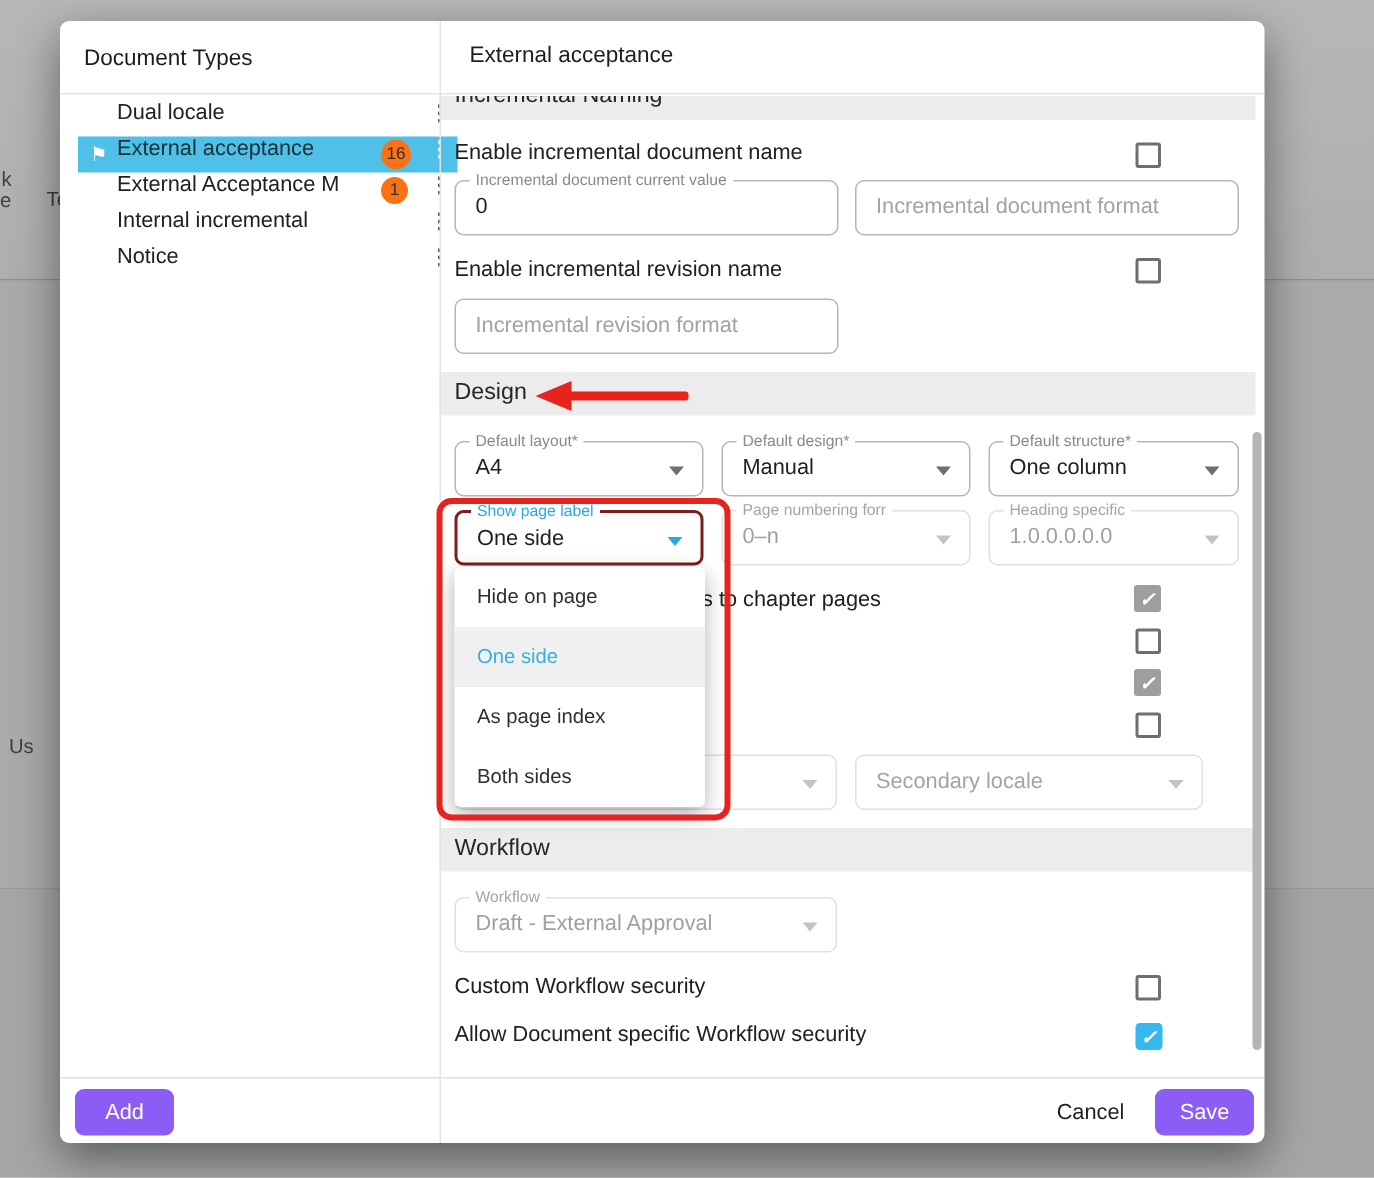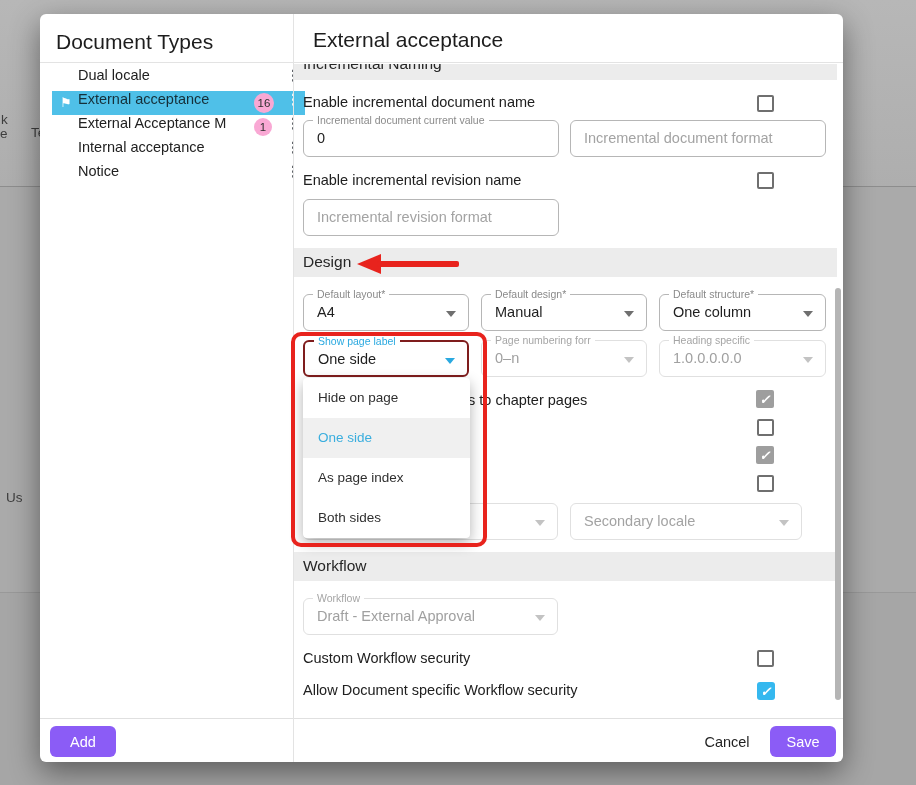--- a/index.html
+++ b/index.html
@@ -16,31 +16,31 @@
   .bg-bot { left:0; top:593px; width:916px; height:192px; background:#a6a6a6; }
   .bg-frag { color:#3e3e3e; font-size:13.5px; }
 
   
   #modal { left:40px; top:14px; width:803px; height:748px; background:#ffffff; border-radius:6px;
            box-shadow:0 10px 30px rgba(0,0,0,0.45); }
   .vdivider { left:253px; top:0; width:1px; height:748px; background:#e3e3e3; }
   .hdr-border { left:0; top:48px; width:803px; height:1px; background:#e3e3e3; }
   .footer-border { left:0; top:704px; width:803px; height:1px; background:#e0e0e0; }
 
-  .modal-title { font-size:21px; font-weight:500; color:#1d1d1d; }
+  .modal-title { font-size:15px; font-weight:500; color:#1d1d1d; }
 
   
   .srow { left:12px; width:253px; height:24px; display:flex; font-size:14.5px; color:#212121; cursor:pointer; }
   .srow .lbl { margin-left:26px; white-space:nowrap; }
   .srow.sel { background:#4fc0e8; color:#16303a; }
   .flag { position:absolute; left:8px; top:3px; color:#ffffff; font-size:13px; line-height:18px; }
   .kebab { position:absolute; right:5px; width:14px; text-align:center; color:#5f6368; font-size:14px; font-weight:700; cursor:pointer; }
   .srow.sel .kebab { color:#eaf7fd; }
   .badge { position:absolute; display:flex; align-items:center; justify-content:center;
-           background:#f9a8d4; color:#2f2f2f; border-radius:50%; font-size:11.5px; }
+           background:#f97316; color:#2f2f2f; border-radius:50%; font-size:11.5px; }
 
   
   .secbar { left:253px; width:544px; background:#ececec; color:#262626; font-size:15.5px; font-weight:500; }
   .secbar .sectext { position:absolute; left:10px; }
 
   
   .field { border:1px solid #b6b6b6; border-radius:6px; background:#fff; height:37px; }
   .field .fval { position:absolute; left:13px; top:9px; font-size:14.5px; color:#1f1f1f; white-space:nowrap; }
   .field .fph  { position:absolute; left:13px; top:9px; font-size:14.5px; color:#a3a3a3; white-space:nowrap; }
   .flabel { position:absolute; top:-7px; left:9px; background:#fff; padding:0 4px; font-size:10.5px; color:#8a8a8a; white-space:nowrap; }
@@ -112,21 +112,21 @@
     <span class="lbl">External acceptance</span>
     <span class="badge" style="right:31px;top:2px;width:20px;height:20px">16</span>
     <span class="kebab">⋮</span>
   </div>
   <div class="abs srow" style="top:101px">
     <span class="lbl">External Acceptance M</span>
     <span class="badge" style="right:33px;top:3px;width:18px;height:18px">1</span>
     <span class="kebab">⋮</span>
   </div>
   <div class="abs srow" style="top:125px">
-    <span class="lbl">Internal acceptance</span>
+    <span class="lbl">Internal incremental</span>
     <span class="kebab">⋮</span>
   </div>
   <div class="abs srow" style="top:149px">
     <span class="lbl">Notice</span>
     <span class="kebab">⋮</span>
   </div>
 
   <div class="abs modal-title" style="left:273px;top:14px">External acceptance</div>
   <div class="abs hdr-border"></div>
 

